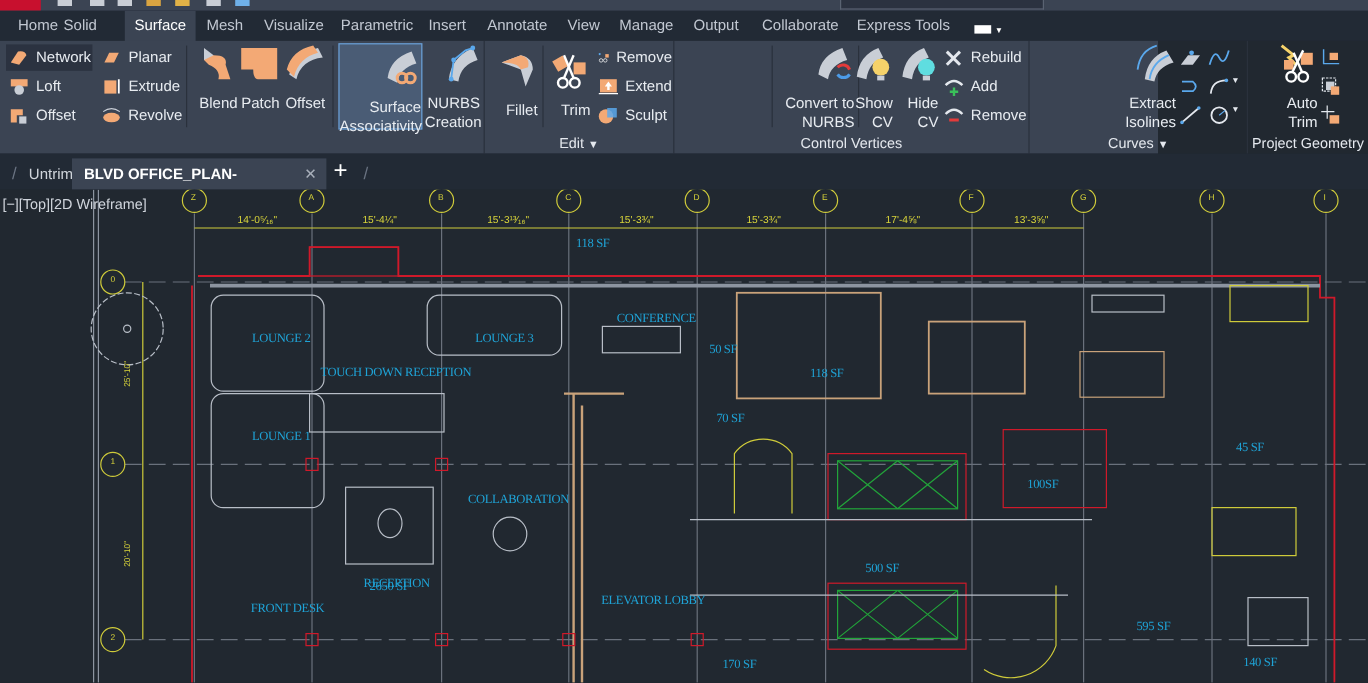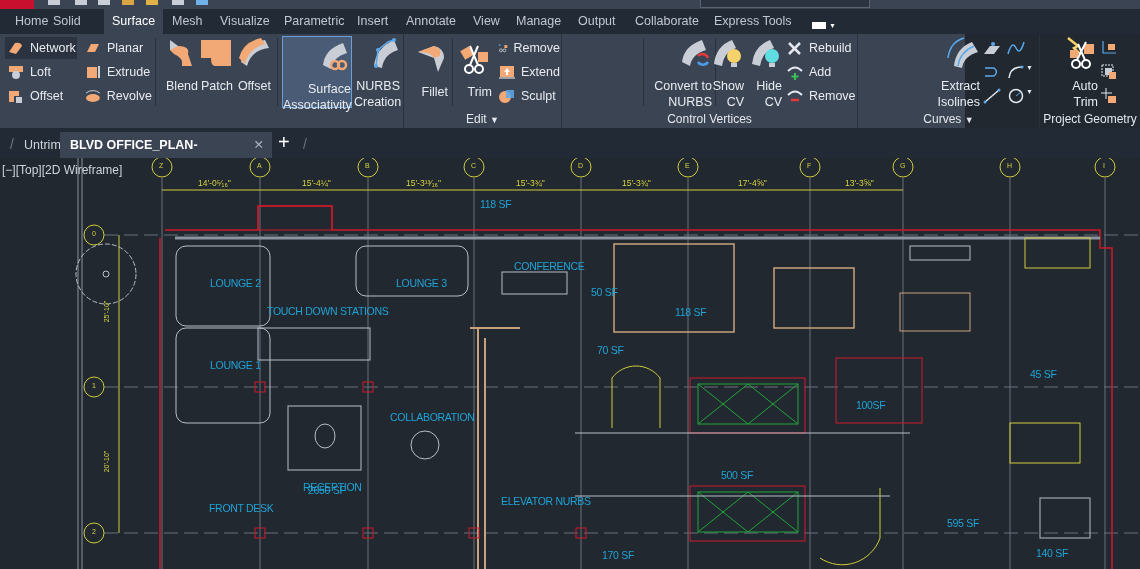--- a/index.html
+++ b/index.html
@@ -18,21 +18,21 @@
   .btn-sm.hl { background: #2b3240; }
   .btn-sm .ic { width: 18px; height: 16px; margin-right: 5px; display: inline-block; }
   .btn-lg { position: absolute; top: 2px; text-align: right; font-size: 12.5px; color: #e8ecf1; cursor: pointer; line-height: 16px; }
   .btn-lg .icl { margin: 0 auto 4px; width: 34px; height: 34px; }
   .btn-lg.sel { background: #4a5c75; border: 1px solid #6aa0d8; }
   .dtabs { position: absolute; left: 0; top: 128px; width: 1140px; height: 30px; background: #222a35; }
   .dtab { position: absolute; top: 4px; height: 26px; line-height: 26px; font-size: 12.5px; color: #d0d5dc; cursor: pointer; }
   .dtab.active { background: #3b4453; color: #fff; font-weight: bold; padding: 0 10px; }
   .viewport { position: absolute; left: 0; top: 158px; width: 1140px; height: 411px; background: #212830; overflow: hidden; }
   .vplabel { position: absolute; left: 2px; top: 5px; font-size: 12px; color: #d0d5dc; cursor: pointer; }
-  .lbl { position: absolute; font-size: 10.5px; color: #1fa3d6; letter-spacing: -0.3px; font-family: Liberation Sans, sans-serif; }
+  .lbl { position: absolute; font-size: 10.5px; color: #1fa3d6; letter-spacing: -0.3px; font-family: Liberation Serif, serif; }
   .dim { position: absolute; font-size: 8.5px; color: #d8d43a; }
 </style>
 </head>
 <body>
 
 <div class="titlebar">
   <div class="logo"></div>
   <div class="qa" style="left:48px"></div>
   <div class="qa" style="left:75px"></div>
   <div class="qa" style="left:98px"></div>
@@ -463,28 +463,28 @@
   <div class="dim" style="left:738px;top:20px">17'-4⅝"</div>
   <div class="dim" style="left:845px;top:20px">13'-3⅝"</div>
   <div class="dim" style="left:96px;top:150px;transform:rotate(-90deg);font-size:7px">25'-10"</div>
   <div class="dim" style="left:96px;top:300px;transform:rotate(-90deg);font-size:7px">20'-10"</div>
 
   <div class="lbl" style="left:480px;top:40px">118 SF</div>
   <div class="lbl" style="left:514px;top:102px">CONFERENCE</div>
   <div class="lbl" style="left:210px;top:119px">LOUNGE 2</div>
   <div class="lbl" style="left:396px;top:119px">LOUNGE 3</div>
   <div class="lbl" style="left:591px;top:128px">50 SF</div>
-  <div class="lbl" style="left:267px;top:147px">TOUCH DOWN STATIONS</div>
+  <div class="lbl" style="left:267px;top:147px">TOUCH DOWN RECEPTION</div>
   <div class="lbl" style="left:675px;top:148px">118 SF</div>
   <div class="lbl" style="left:597px;top:186px">70 SF</div>
   <div class="lbl" style="left:210px;top:201px">LOUNGE 1</div>
   <div class="lbl" style="left:1030px;top:210px">45 SF</div>
   <div class="lbl" style="left:856px;top:241px">100SF</div>
   <div class="lbl" style="left:390px;top:253px">COLLABORATION</div>
   <div class="lbl" style="left:721px;top:311px">500 SF</div>
   <div class="lbl" style="left:303px;top:323px">RECEPTION</div>
   <div class="lbl" style="left:308px;top:326px">2650 SF</div>
-  <div class="lbl" style="left:501px;top:337px">ELEVATOR NURBS</div>
+  <div class="lbl" style="left:501px;top:337px">ELEVATOR LOBBY</div>
   <div class="lbl" style="left:209px;top:344px">FRONT DESK</div>
   <div class="lbl" style="left:947px;top:359px">595 SF</div>
   <div class="lbl" style="left:602px;top:391px">170 SF</div>
   <div class="lbl" style="left:1036px;top:389px">140 SF</div>
 </div>
 
 </body></html>

